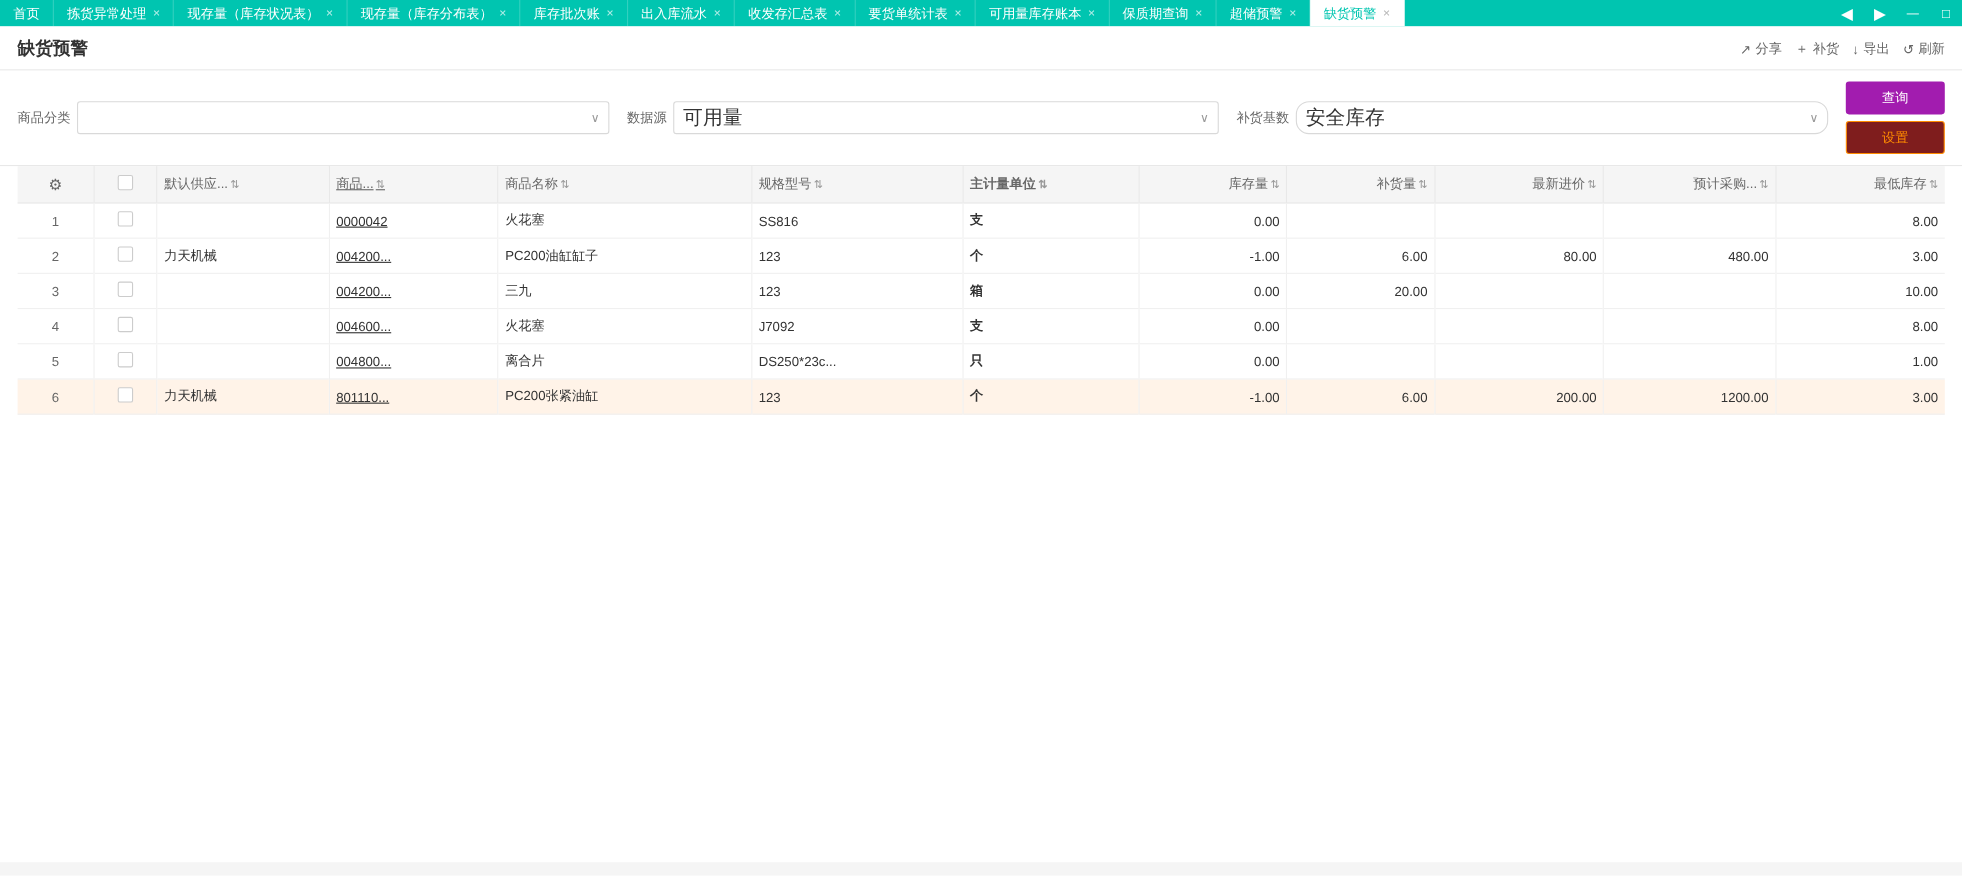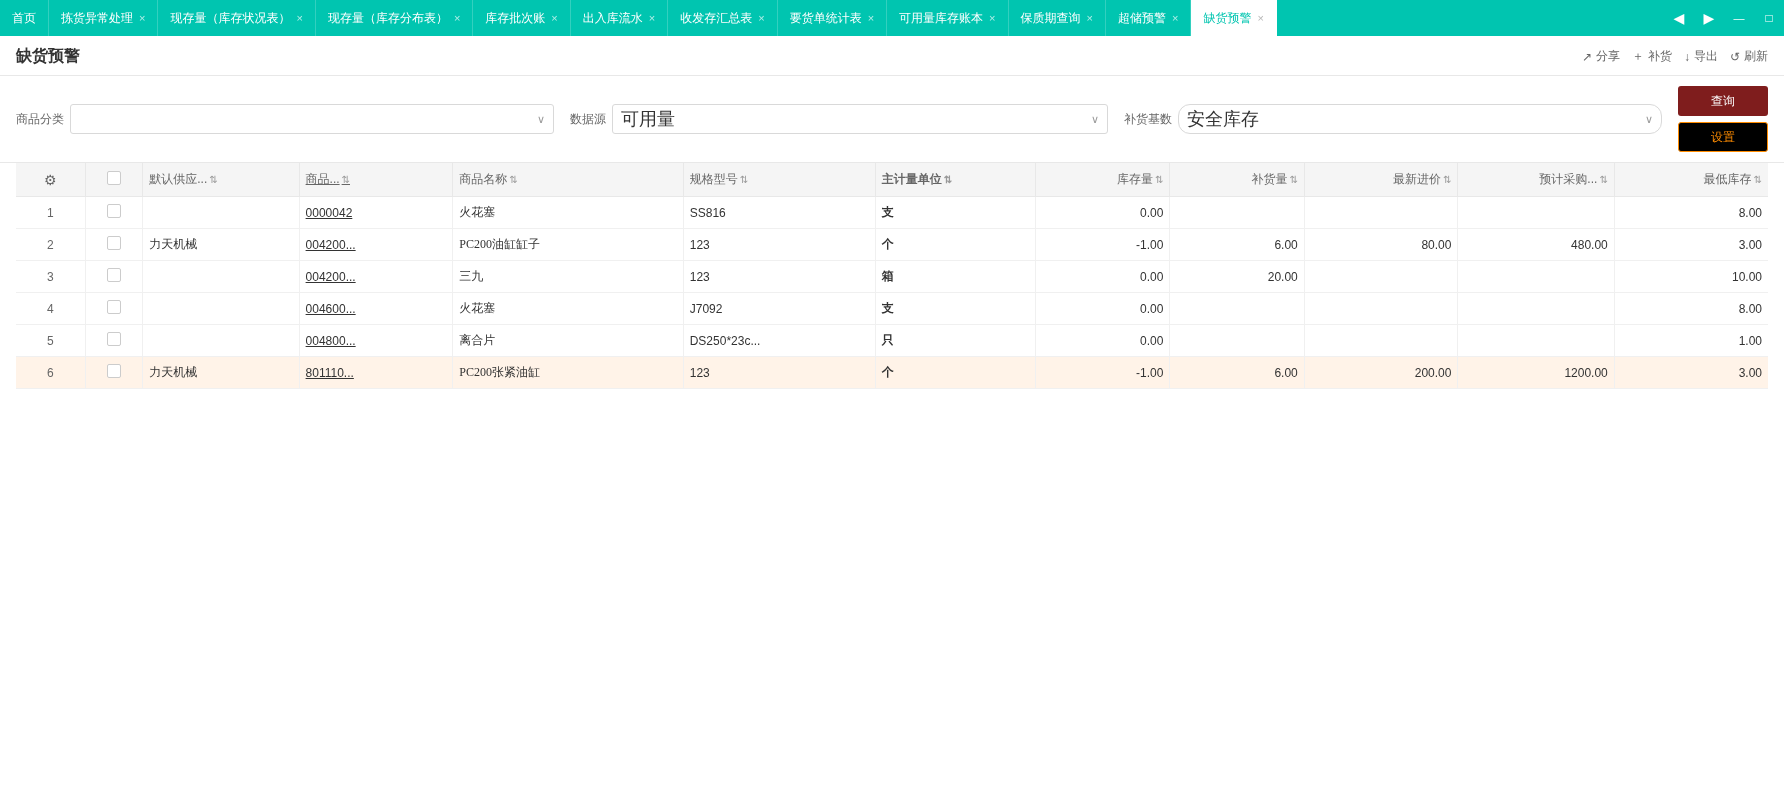--- a/index.html
+++ b/index.html
@@ -2,21 +2,21 @@
 <html><head>
   <meta charset="utf-8">
   <style>
     * { margin: 0; padding: 0; box-sizing: border-box; }
     body { font-family: 'Microsoft YaHei', Arial, sans-serif; font-size: 12px; background: #f5f5f5; color: #333; }
 
     
     .nav-tabs {
       display: flex;
       background: #00c5b0;
-      height: 36px;
+      height: 24px;
       align-items: center;
       overflow: hidden;
     }
     .nav-tab {
       display: flex;
       align-items: center;
       padding: 0 12px;
       height: 100%;
       color: #fff;
       cursor: pointer;
@@ -83,31 +83,31 @@
     }
     .header-action-btn {
       display: flex;
       align-items: center;
       gap: 4px;
       color: #666;
       cursor: pointer;
       font-size: 12px;
     }
     .btn-query {
-      background: #7f1d1d;
+      background: #a21caf;
       color: #fff;
       border: none;
       border-radius: 3px;
       padding: 0 16px;
       height: 30px;
       cursor: pointer;
       font-size: 12px;
     }
     .btn-settings {
-      background: #000000;
+      background: #7f1d1d;
       color: #ff8c00;
       border: 1px solid #ff8c00;
       border-radius: 3px;
       padding: 0 32px;
       height: 30px;
       cursor: pointer;
       font-size: 12px;
     }
 
     
@@ -140,21 +140,21 @@
       padding: 7px 6px;
       color: #333;
       border-right: 1px solid #f0f0f0;
     }
     tbody td:last-child { border-right: none; }
     .col-index { width: 40px; text-align: center; color: #666; }
     .col-checkbox { width: 30px; text-align: center; }
     .col-settings { width: 36px; text-align: center; }
     .col-supplier { width: 70px; }
     .col-code { width: 80px; text-decoration: underline; }
-    .col-name { width: 120px; font-family: Liberation Serif, serif; }
+    .col-name { width: 120px; }
     .col-spec { width: 100px; }
     .col-unit { width: 70px; font-weight: bold; }
     .col-stock { width: 70px; text-align: right; }
     .col-replenish { width: 70px; text-align: right; }
     .col-price { width: 80px; text-align: right; }
     .col-purchase { width: 80px; text-align: right; }
     .col-minstock { width: 80px; text-align: right; }
 
     .sort-icon { margin-left: 2px; color: #999; font-size: 10px; }
     .gear-icon { font-size: 14px; color: #666; cursor: pointer; }

